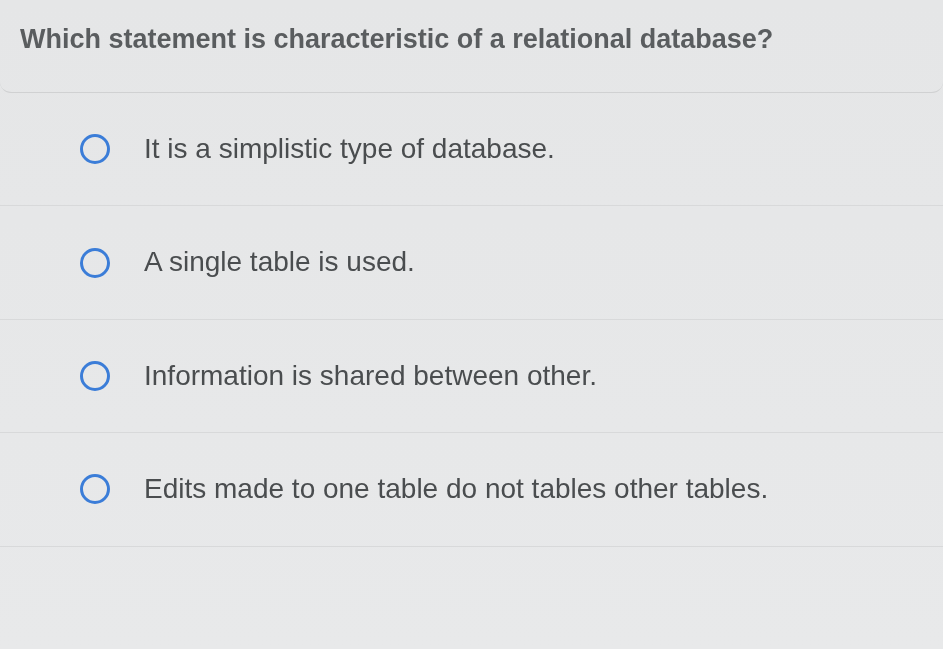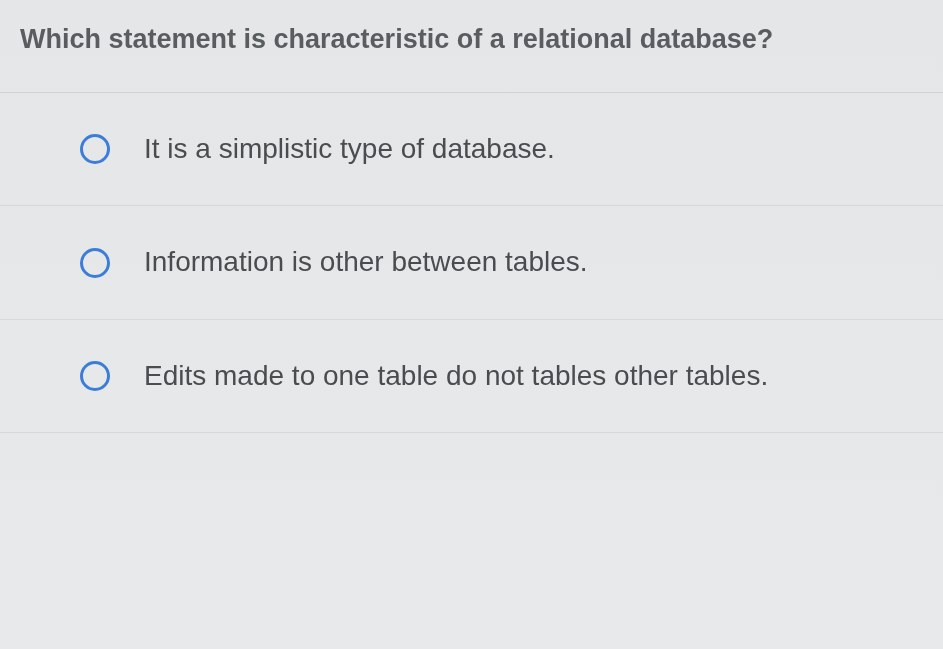--- a/index.html
+++ b/index.html
@@ -15,20 +15,21 @@
       overflow: hidden;
     }
     .container {
       width: 100%;
       height: 100%;
       background: linear-gradient(180deg, #e5e6e7 0%, #e8e9ea 100%);
     }
     .question-header {
       padding: 22px 20px 35px 20px;
       border-bottom: 1px solid #d0d1d2;
+      border-radius: 11px;
     }
     .question-text {
       font-size: 27px;
       font-weight: 600;
       color: #5a5d5f;
       line-height: 1.3;
     }
     .option-row {
       display: flex;
       align-items: center;
@@ -61,23 +62,27 @@
 <div class="container">
   <div class="question-header">
     <div class="question-text">Which statement is characteristic of a relational database?</div>
   </div>
 
   <div class="option-row">
     <div class="radio-circle"></div>
     <div class="option-text">It is a simplistic type of database.</div>
   </div>
 
+  <div class="option-row">
+    <div class="radio-circle"></div>
+    <div class="option-text">A single table is used.</div>
+  </div>
 
   <div class="option-row">
     <div class="radio-circle"></div>
-    <div class="option-text">Information is other between tables.</div>
+    <div class="option-text">Information is shared between other.</div>
   </div>
 
   <div class="option-row">
     <div class="radio-circle"></div>
     <div class="option-text">Edits made to one table do not tables other tables.</div>
   </div>
 </div>
 
 </body></html>

